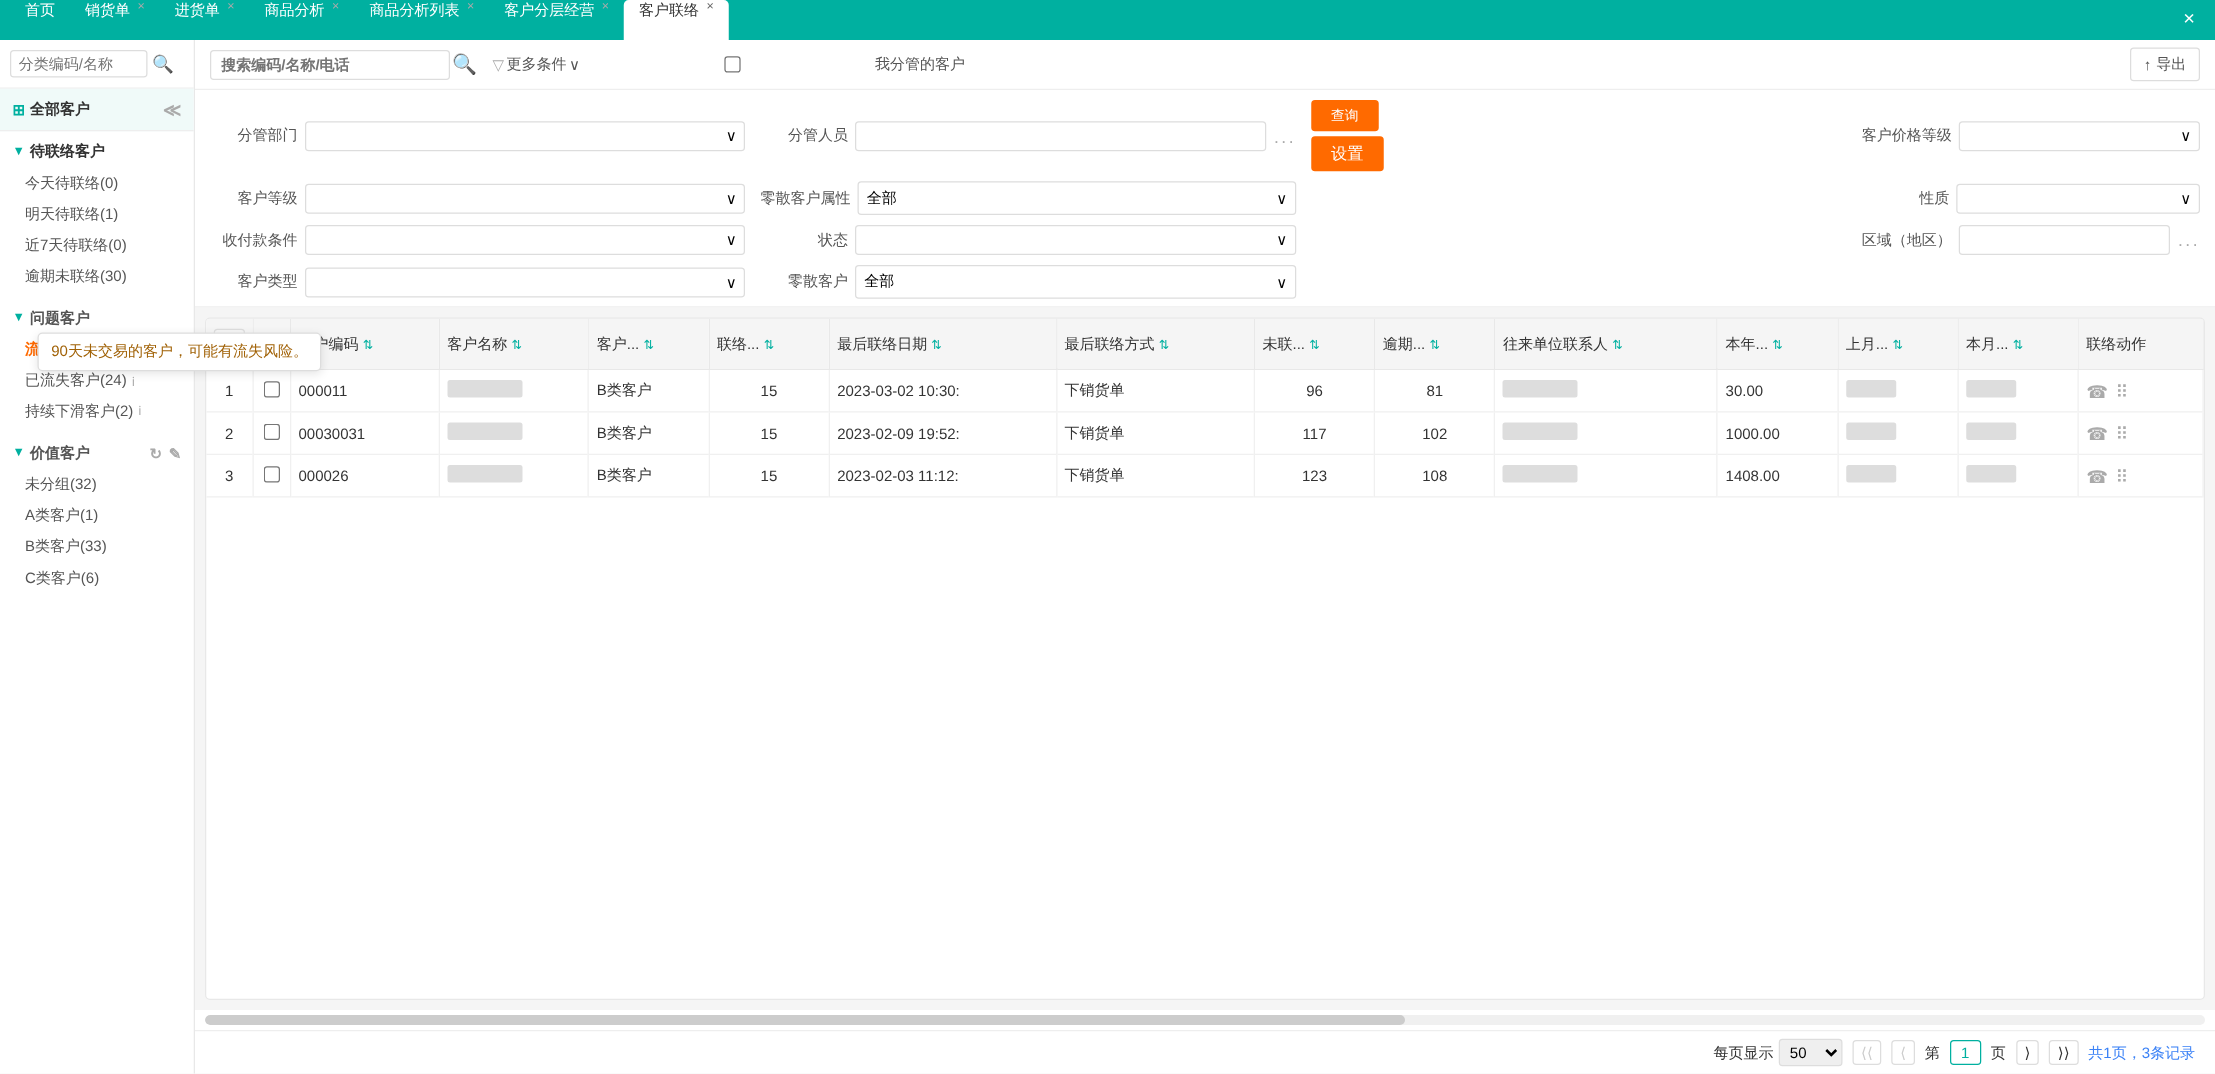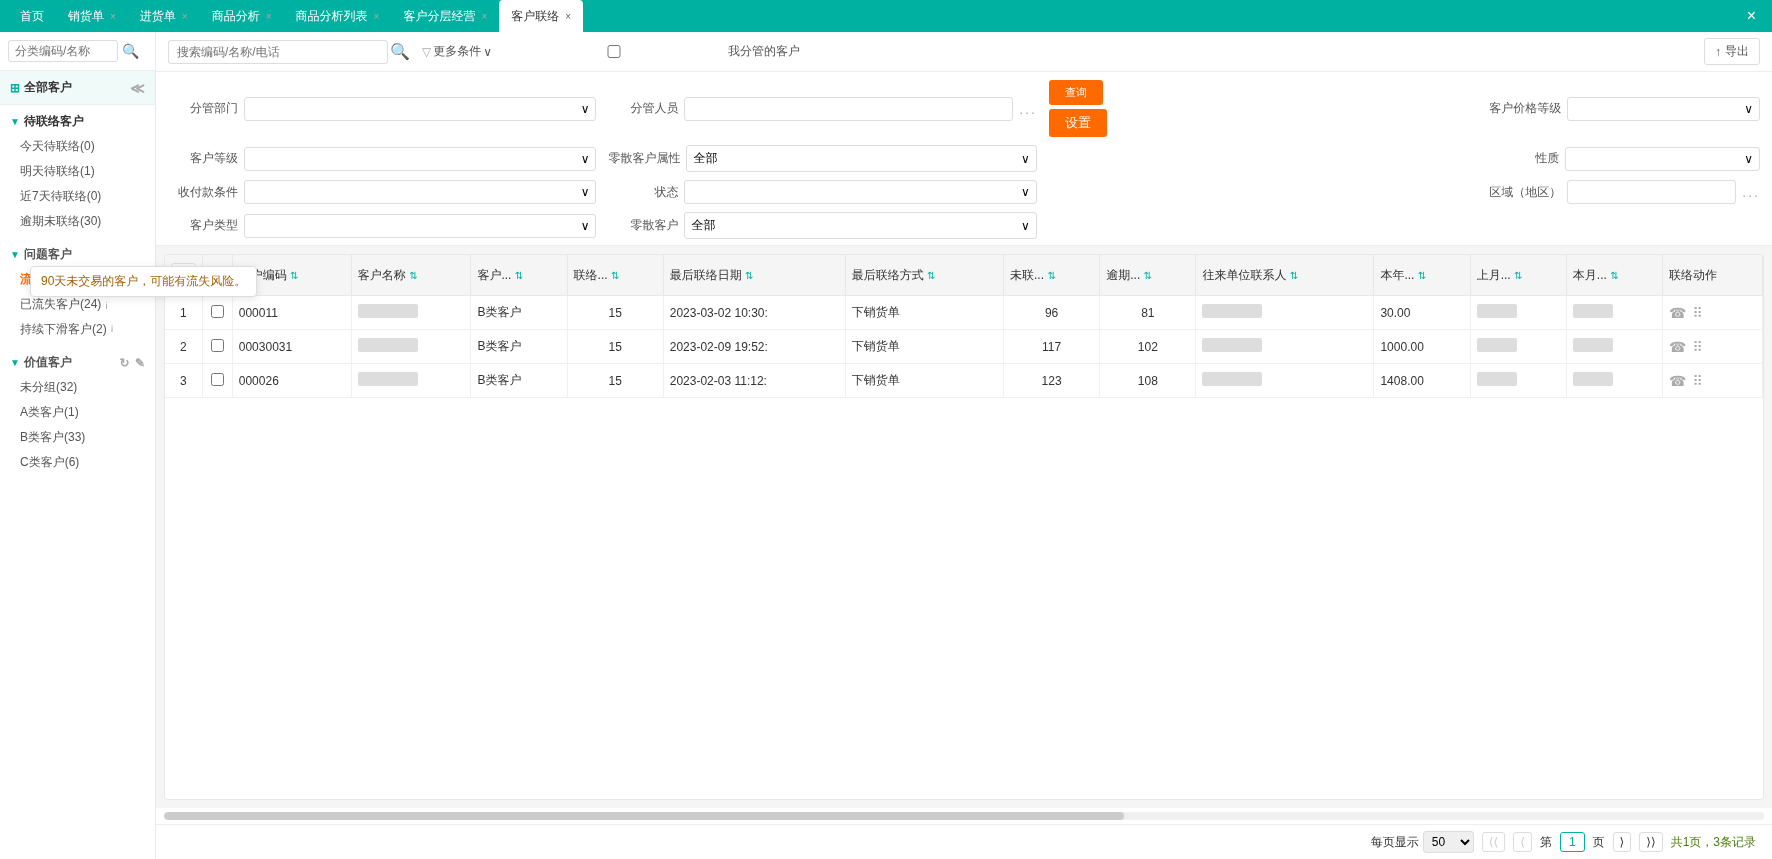--- a/index.html
+++ b/index.html
@@ -8,21 +8,20 @@
     
     .top-tabbar {
       background: #00b0a0;
       display: flex;
       align-items: center;
       height: 32px;
       padding: 0 8px;
     }
     .top-tab {
       display: flex;
-      align-items: center;
       padding: 0 12px;
       height: 32px;
       color: #fff;
       cursor: pointer;
       white-space: nowrap;
       font-size: 13px;
     }
     .top-tab.active {
       background: #fff;
       color: #333;
@@ -279,21 +278,21 @@
       color: #333;
     }
     .pagination .nav-btn:disabled { color: #ccc; cursor: default; }
     .pagination .page-num {
       border: 1px solid #00b0a0;
       color: #00b0a0;
       background: #fff;
       padding: 2px 8px;
       border-radius: 3px;
     }
-    .pagination .total { color: #4d7c0f; text-align: right; }
+    .pagination .total { color: #3b82f6; text-align: right; }
 
     
     .scrollbar-area {
       background: #fff;
       padding: 4px 8px;
       display: flex;
       align-items: center;
     }
     .scrollbar-track {
       flex: 1;
@@ -458,21 +457,21 @@
     </div>
 
     <div class="tooltip-box">
       <span>90天未交易的客户，可能有流失风险。</span>
     </div>
   </div>
 
   <div class="content-area">
 
     <div class="filter-bar">
-      <input type="text" style="width: 220px;" placeholder="搜索编码/名称/电话">
+      <input type="text" style="width: 192px; font-weight: bold;" placeholder="搜索编码/名称/电话">
       <button class="search-btn">🔍</button>
       <div class="more-conditions">
         <span style="color:#aaa;">▽</span>
         <span>更多条件</span>
         <span>∨</span>
       </div>
       <div class="my-customers">
         <input type="checkbox" style="">
         <span>我分管的客户</span>
       </div>

